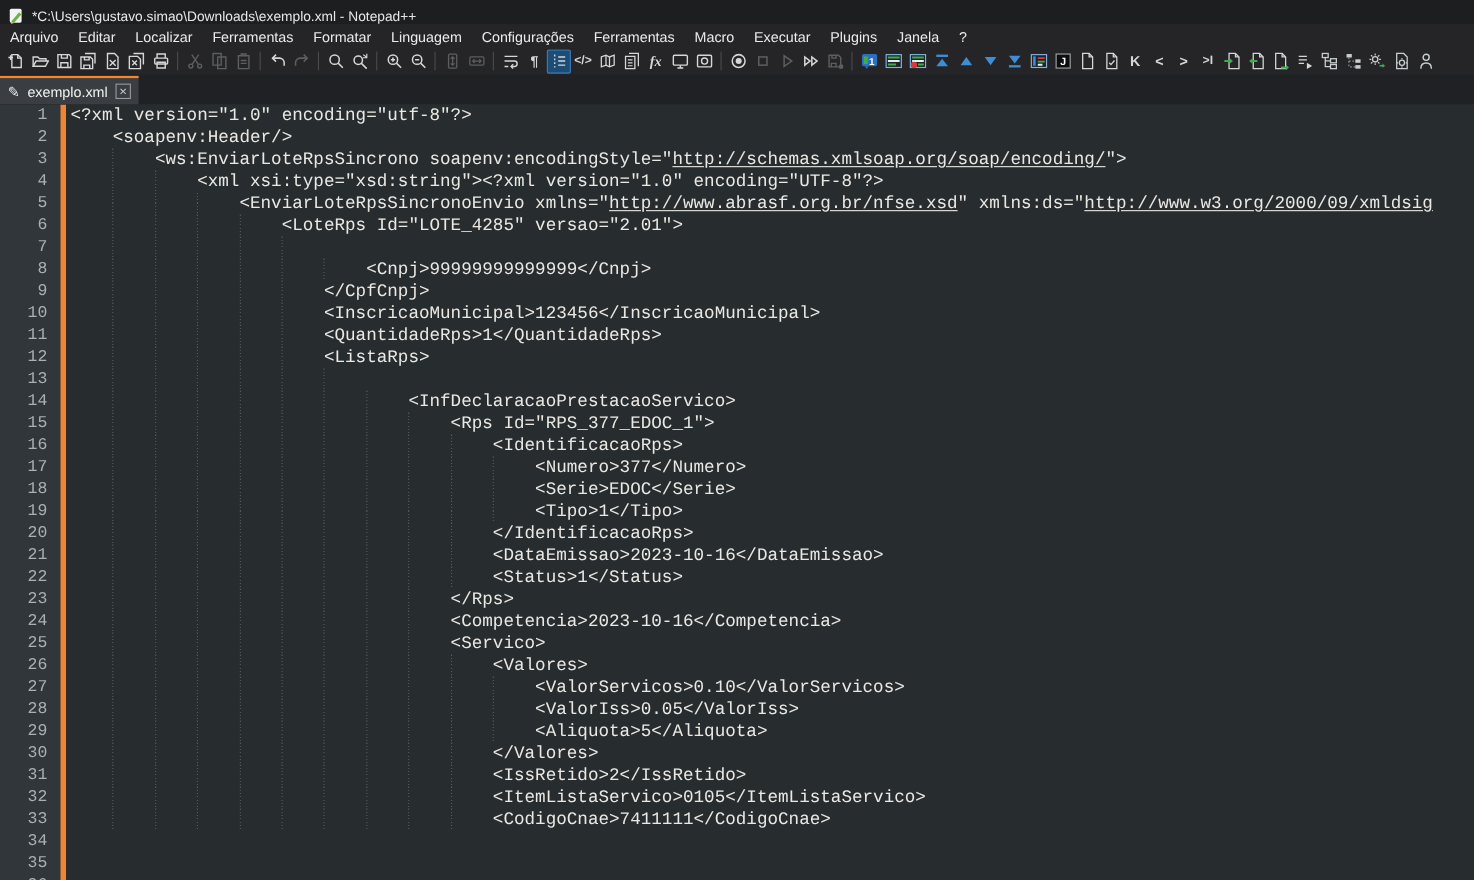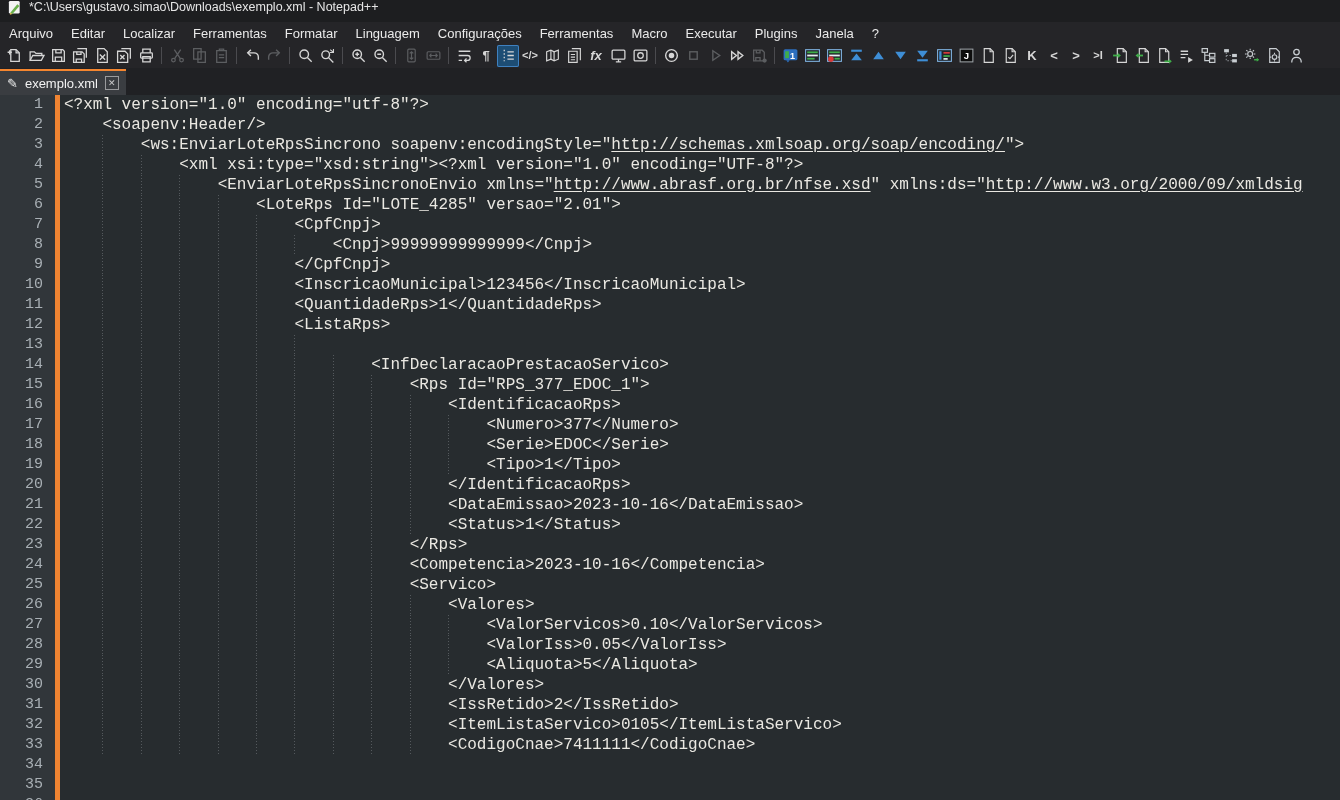--- a/index.html
+++ b/index.html
@@ -1,37 +1,37 @@
 <!DOCTYPE html>
 <html><head>
 <meta charset="utf-8">
 <style>
   * { box-sizing: border-box; margin: 0; padding: 0; }
   html,body { width:1340px; height:800px; overflow:hidden; background:#272c2f;
     font-family:"Liberation Sans", sans-serif; }
 
   
-  .titlebar { height:22px; background:#1d1e20; display:flex; align-items:flex-start;
+  .titlebar { height:22px; background:#1d1e20; display:flex; align-items:flex-end;
     padding-left:7px; gap:7px; color:#e6e6e6; font-size:12.5px; }
 
   
   .menubar { height:21px; background:#252528; display:flex; align-items:stretch;
     color:#eaeaea; font-size:13px; }
   .menu-item { padding:2px 9px 0 9px; display:flex; align-items:center; cursor:default; }
 
   
   .toolbar { height:25px; background:#252528; display:flex; align-items:center;
     padding:0 3px; overflow:hidden; }
   .tb-btn { width:22px; height:22px; flex:0 0 22px; display:flex; align-items:center;
     justify-content:center; color:#d6d6d6; border-radius:2px; }
   .tb-btn.disabled { color:#66686b; opacity:.85; }
   .tb-btn.active { background:#1d4d74; box-shadow:0 0 0 1px #3f81c0 inset; }
   .tb-glyph { font-size:13px; font-weight:bold; line-height:1; }
   .tb-glyph.small { font-size:11px; }
-  .tb-glyph.italic { font-style:italic; font-family:Liberation Sans, sans-serif; }
+  .tb-glyph.italic { font-style:italic; font-family:Liberation Serif, serif; }
   .tb-sep { width:1px; height:17px; background:#4b4b4f; margin:0 4px; flex:0 0 1px; }
 
   
   .tabbar { height:27px; background:#202124; display:flex; align-items:flex-end; }
   .tab { height:26px; background:#3a3d41; border-top:2px solid #f5862f;
     display:flex; align-items:center; padding:0 7px; gap:7px; color:#f2f2f2;
     font-size:13px; }
   .tab-close { width:14px; height:14px; border:1px solid #9a9b9d; color:#c9c9c9;
     font-size:9px; line-height:12px; text-align:center; }
   .tab-pencil { font-size:13px; color:#ececec; }
@@ -638,21 +638,21 @@
       <div class="ln">36</div>
     </div>
   <div class="change-bar"></div>
   <div class="code-area" id="codearea">
       <div class="code-line"><span><span>&lt;?xml version="1.0" encoding="utf-8"?&gt;</span></span></div>
       <div class="code-line"><span>    <span>&lt;soapenv:Header/&gt;</span></span></div>
       <div class="code-line"><span class="guide" style="left: 42.4px;"></span><span>        <span>&lt;ws:EnviarLoteRpsSincrono soapenv:encodingStyle="</span><span class="seg-url">http://schemas.xmlsoap.org/soap/encoding/</span><span>"&gt;</span></span></div>
       <div class="code-line"><span class="guide" style="left: 42.4px;"></span><span class="guide" style="left: 80.8px;"></span><span>            <span>&lt;xml xsi:type="xsd:string"&gt;&lt;?xml version="1.0" encoding="UTF-8"?&gt;</span></span></div>
       <div class="code-line"><span class="guide" style="left: 42.4px;"></span><span class="guide" style="left: 80.8px;"></span><span class="guide" style="left: 119.2px;"></span><span>                <span>&lt;EnviarLoteRpsSincronoEnvio xmlns="</span><span class="seg-url">http://www.abrasf.org.br/nfse.xsd</span><span>" xmlns:ds="</span><span class="seg-url">http://www.w3.org/2000/09/xmldsig</span></span></div>
       <div class="code-line"><span class="guide" style="left: 42.4px;"></span><span class="guide" style="left: 80.8px;"></span><span class="guide" style="left: 119.2px;"></span><span class="guide" style="left: 157.6px;"></span><span>                    <span>&lt;LoteRps Id="LOTE_4285" versao="2.01"&gt;</span></span></div>
-      <div class="code-line"><span class="guide" style="left: 42.4px;"></span><span class="guide" style="left: 80.8px;"></span><span class="guide" style="left: 119.2px;"></span><span class="guide" style="left: 157.6px;"></span><span class="guide" style="left: 196px;"></span><span>                        <span>&lt;CpfCnpj&gt;</span></span></div>
+      <div class="code-line"><span class="guide" style="left: 42.4px;"></span><span class="guide" style="left: 80.8px;"></span><span class="guide" style="left: 119.2px;"></span><span class="guide" style="left: 157.6px;"></span><span class="guide" style="left: 196px;"></span></div>
       <div class="code-line"><span class="guide" style="left: 42.4px;"></span><span class="guide" style="left: 80.8px;"></span><span class="guide" style="left: 119.2px;"></span><span class="guide" style="left: 157.6px;"></span><span class="guide" style="left: 196px;"></span><span class="guide" style="left: 234.4px;"></span><span>                            <span>&lt;Cnpj&gt;99999999999999&lt;/Cnpj&gt;</span></span></div>
       <div class="code-line"><span class="guide" style="left: 42.4px;"></span><span class="guide" style="left: 80.8px;"></span><span class="guide" style="left: 119.2px;"></span><span class="guide" style="left: 157.6px;"></span><span class="guide" style="left: 196px;"></span><span>                        <span>&lt;/CpfCnpj&gt;</span></span></div>
       <div class="code-line"><span class="guide" style="left: 42.4px;"></span><span class="guide" style="left: 80.8px;"></span><span class="guide" style="left: 119.2px;"></span><span class="guide" style="left: 157.6px;"></span><span class="guide" style="left: 196px;"></span><span>                        <span>&lt;InscricaoMunicipal&gt;123456&lt;/InscricaoMunicipal&gt;</span></span></div>
       <div class="code-line"><span class="guide" style="left: 42.4px;"></span><span class="guide" style="left: 80.8px;"></span><span class="guide" style="left: 119.2px;"></span><span class="guide" style="left: 157.6px;"></span><span class="guide" style="left: 196px;"></span><span>                        <span>&lt;QuantidadeRps&gt;1&lt;/QuantidadeRps&gt;</span></span></div>
       <div class="code-line"><span class="guide" style="left: 42.4px;"></span><span class="guide" style="left: 80.8px;"></span><span class="guide" style="left: 119.2px;"></span><span class="guide" style="left: 157.6px;"></span><span class="guide" style="left: 196px;"></span><span>                        <span>&lt;ListaRps&gt;</span></span></div>
       <div class="code-line"><span class="guide" style="left: 42.4px;"></span><span class="guide" style="left: 80.8px;"></span><span class="guide" style="left: 119.2px;"></span><span class="guide" style="left: 157.6px;"></span><span class="guide" style="left: 196px;"></span><span class="guide" style="left: 234.4px;"></span></div>
       <div class="code-line"><span class="guide" style="left: 42.4px;"></span><span class="guide" style="left: 80.8px;"></span><span class="guide" style="left: 119.2px;"></span><span class="guide" style="left: 157.6px;"></span><span class="guide" style="left: 196px;"></span><span class="guide" style="left: 234.4px;"></span><span class="guide" style="left: 272.8px;"></span><span>                                <span>&lt;InfDeclaracaoPrestacaoServico&gt;</span></span></div>
       <div class="code-line"><span class="guide" style="left: 42.4px;"></span><span class="guide" style="left: 80.8px;"></span><span class="guide" style="left: 119.2px;"></span><span class="guide" style="left: 157.6px;"></span><span class="guide" style="left: 196px;"></span><span class="guide" style="left: 234.4px;"></span><span class="guide" style="left: 272.8px;"></span><span class="guide" style="left: 311.2px;"></span><span>                                    <span>&lt;Rps Id="RPS_377_EDOC_1"&gt;</span></span></div>
       <div class="code-line"><span class="guide" style="left: 42.4px;"></span><span class="guide" style="left: 80.8px;"></span><span class="guide" style="left: 119.2px;"></span><span class="guide" style="left: 157.6px;"></span><span class="guide" style="left: 196px;"></span><span class="guide" style="left: 234.4px;"></span><span class="guide" style="left: 272.8px;"></span><span class="guide" style="left: 311.2px;"></span><span class="guide" style="left: 349.6px;"></span><span>                                        <span>&lt;IdentificacaoRps&gt;</span></span></div>
       <div class="code-line"><span class="guide" style="left: 42.4px;"></span><span class="guide" style="left: 80.8px;"></span><span class="guide" style="left: 119.2px;"></span><span class="guide" style="left: 157.6px;"></span><span class="guide" style="left: 196px;"></span><span class="guide" style="left: 234.4px;"></span><span class="guide" style="left: 272.8px;"></span><span class="guide" style="left: 311.2px;"></span><span class="guide" style="left: 349.6px;"></span><span class="guide" style="left: 388px;"></span><span>                                            <span>&lt;Numero&gt;377&lt;/Numero&gt;</span></span></div>

